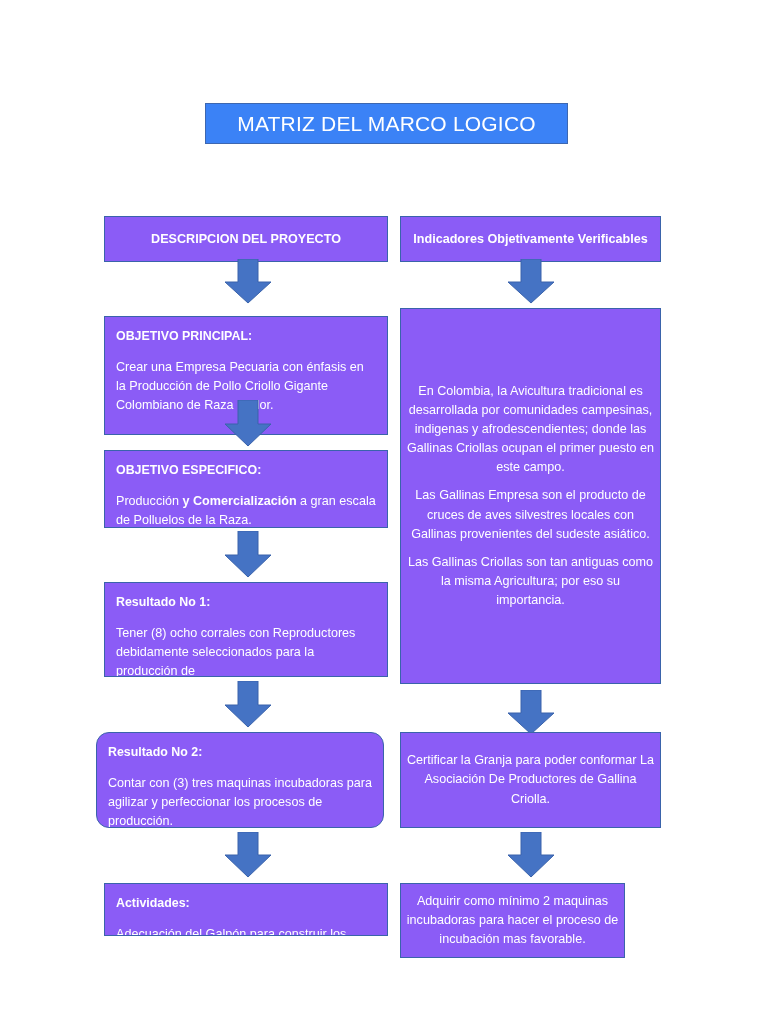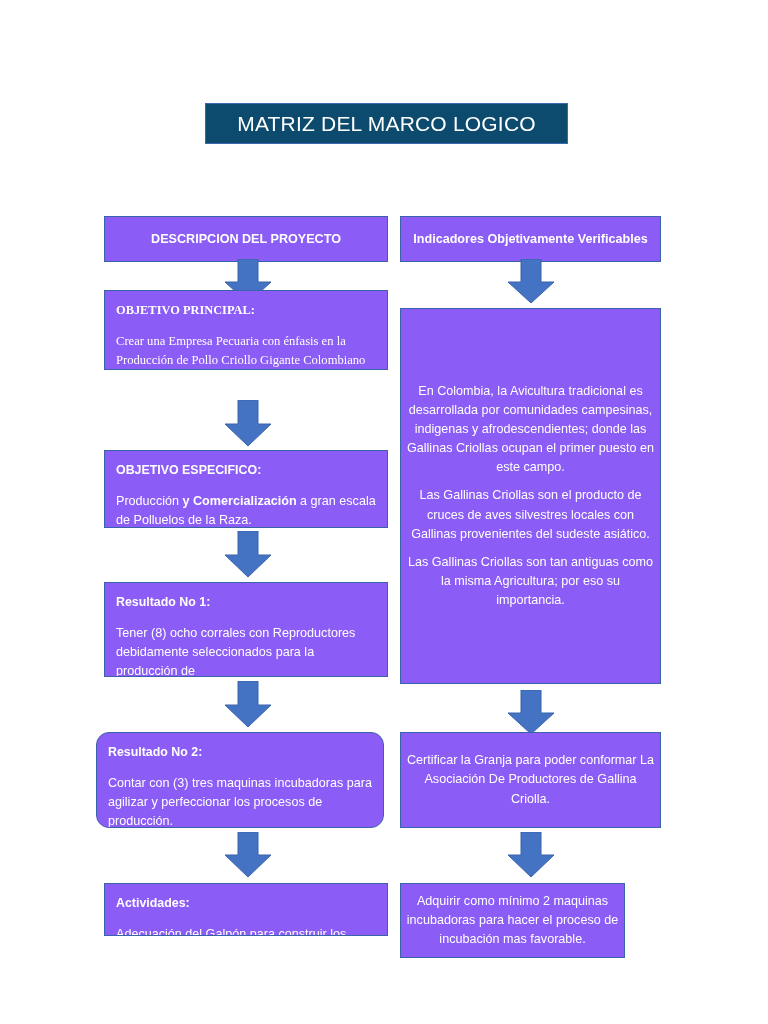--- a/index.html
+++ b/index.html
@@ -8,21 +8,21 @@
     background:#ffffff;
     font-family:"Liberation Sans", sans-serif;
     overflow:hidden;
     position:relative;
   }
   #page{position:relative;width:768px;height:1024px;}
 
   .title-box{
     position:absolute;
     left:205px;top:103px;width:363px;height:41px;
-    background:#0c4a6e;
+    background:#3b82f6;
     border:1px solid #3d67b0;
     box-sizing:border-box;
     display:flex;align-items:center;justify-content:center;
     color:#ffffff;
     font-size:21px;
     letter-spacing:.2px;
     white-space:nowrap;
   }
 
   .node{
@@ -85,21 +85,21 @@
       <polygon points="14,0 34,0 34,23 47,23 24,44 1,23 14,23" fill="#4573C4" stroke="#3a63ab" stroke-width="1"></polygon>
     </svg>
   </div>
 
   <div class="arrow" style="left:507px;top:259px;">
     <svg width="48" height="45" viewBox="0 0 48 45" aria-hidden="true">
       <polygon points="14,0 34,0 34,23 47,23 24,44 1,23 14,23" fill="#4573C4" stroke="#3a63ab" stroke-width="1"></polygon>
     </svg>
   </div>
 
-  <div class="node" style="left:104px;top:290px;width:284px;height:80px;font-family:Liberation Serif, serif;">
+  <div class="node" style="left:104px;top:316px;width:284px;height:119px;">
     <div class="inner">
       <p class="head">OBJETIVO PRINCIPAL:</p>
       <p>Crear una Empresa Pecuaria con énfasis en la Producción de Pollo Criollo Gigante Colombiano de Raza Milflor.</p>
     </div>
   </div>
 
   <div class="arrow" style="left:224px;top:400px;">
     <svg width="48" height="47" viewBox="0 0 48 47" aria-hidden="true">
       <polygon points="14,0 34,0 34,24 47,24 24,46 1,24 14,24" fill="#4573C4" stroke="#3a63ab" stroke-width="1"></polygon>
     </svg>
@@ -147,21 +147,21 @@
   <div class="node" style="left:104px;top:883px;width:284px;height:53px;">
     <div class="inner">
       <p class="head">Actividades:</p>
       <p>Adecuación del Galpón para construir los corrales de los Reproductores.</p>
     </div>
   </div>
 
   <div class="node center vcenter" style="left:400px;top:308px;width:261px;height:376px;">
     <div class="inner">
       <p>En Colombia, la Avicultura tradicional es desarrollada por comunidades campesinas, indigenas y afrodescendientes; donde las Gallinas Criollas ocupan el primer puesto en este campo.</p>
-      <p>Las Gallinas Criollas son el producto de cruces de aves silvestres locales con Gallinas provenientes del sudeste asiático.</p>
+      <p>Las Gallinas Empresa son el producto de cruces de aves silvestres locales con Gallinas provenientes del sudeste asiático.</p>
       <p>Las Gallinas Criollas son tan antiguas como la misma Agricultura; por eso su importancia.</p>
     </div>
   </div>
 
   <div class="arrow" style="left:507px;top:690px;">
     <svg width="48" height="45" viewBox="0 0 48 45" aria-hidden="true">
       <polygon points="14,0 34,0 34,23 47,23 24,44 1,23 14,23" fill="#4573C4" stroke="#3a63ab" stroke-width="1"></polygon>
     </svg>
   </div>
 

